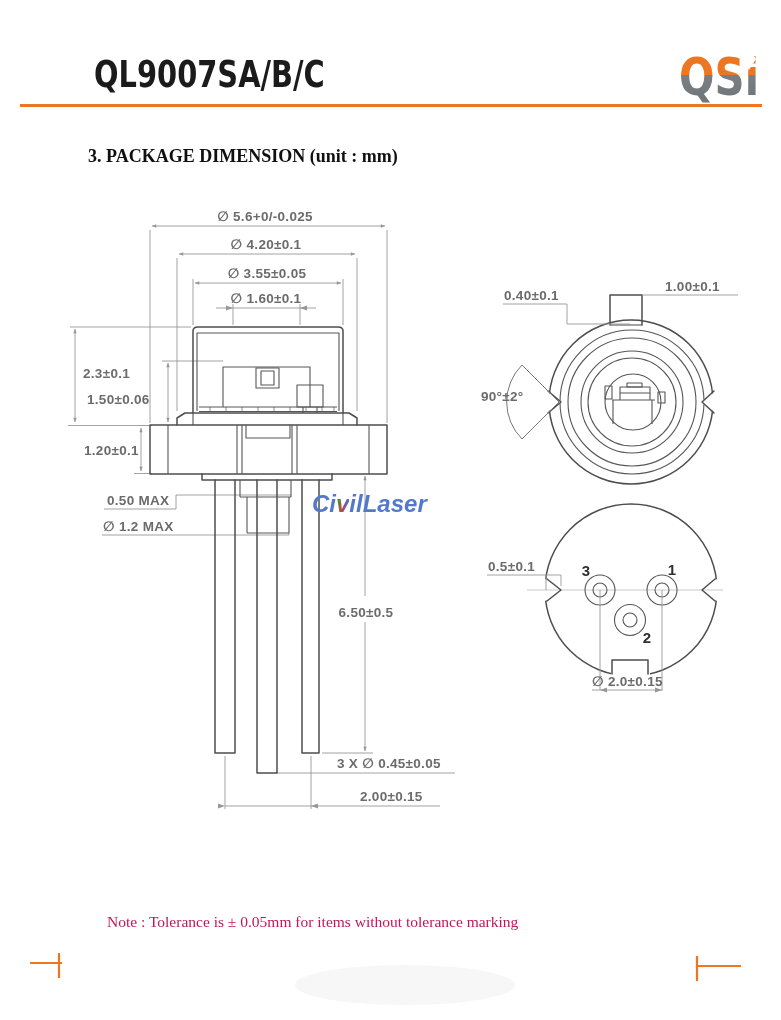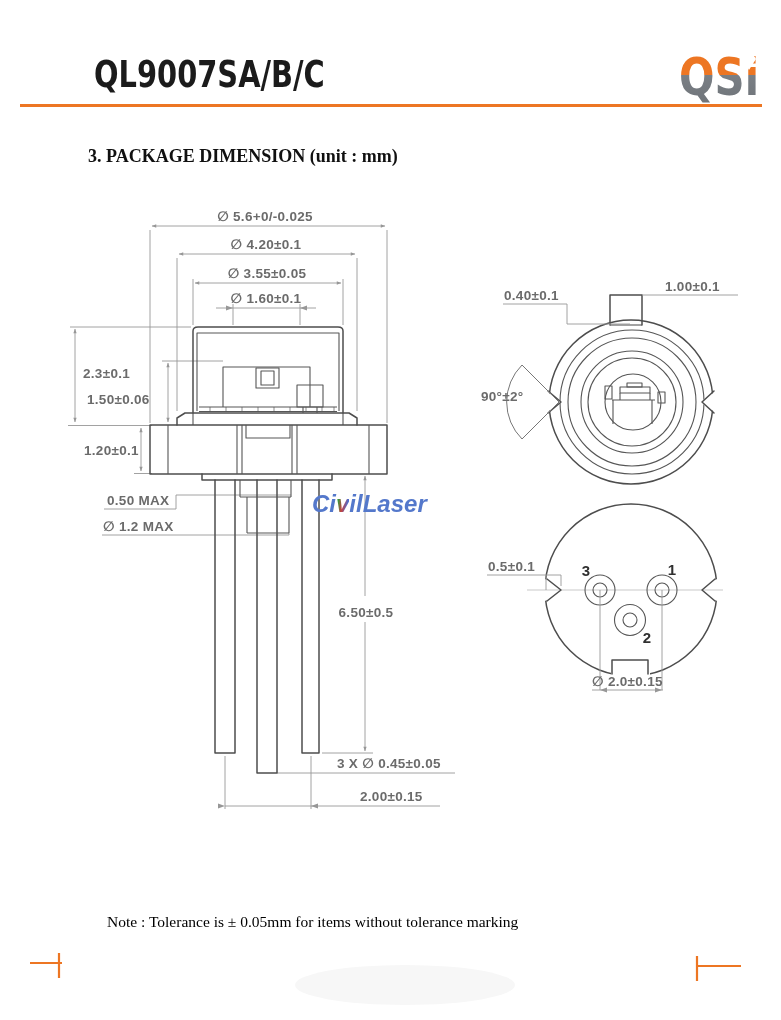--- a/index.html
+++ b/index.html
@@ -6,21 +6,21 @@
   #page{position:relative;width:781px;height:1020px;background:#ffffff;overflow:hidden;
         font-family:"Liberation Sans",sans-serif;}
   
   #title{position:absolute;left:94px;top:52px;font-family:"DejaVu Sans",sans-serif;
          font-weight:bold;font-size:38px;color:#1b1b1b;letter-spacing:0px;
          transform:scaleX(0.76);transform-origin:left top;white-space:nowrap;}
   #rule{position:absolute;left:20px;top:104px;width:742px;height:3px;background:#ED7623;}
   #heading{position:absolute;left:88px;top:118px;font-family:"Liberation Serif",serif;
            font-weight:bold;font-size:18px;color:#101010;margin-top:28px;}
   #note{position:absolute;left:107px;top:913px;font-family:"Liberation Serif",serif;
-        font-size:15.5px;color:#000000;}
+        font-size:15.5px;color:#be185d;}
   
   #watermark{position:absolute;left:312px;top:490px;font-family:"Liberation Sans",sans-serif;
              font-weight:bold;font-style:italic;font-size:24px;color:#5478CB;
              letter-spacing:0px;white-space:nowrap;z-index:5;}
   #watermark .wv{background:linear-gradient(100deg,#2e9e3a 20%,#c84040 50%,#4b6fd0 80%);
                  -webkit-background-clip:text;background-clip:text;color:transparent;}
   
   #draw{position:absolute;left:0;top:0;z-index:2;}
   .ol{stroke:#4d4d4d;stroke-width:1.5;fill:none;stroke-linejoin:round;stroke-linecap:round;}
   .ol2{stroke:#565656;stroke-width:1.1;fill:none;stroke-linejoin:round;}

